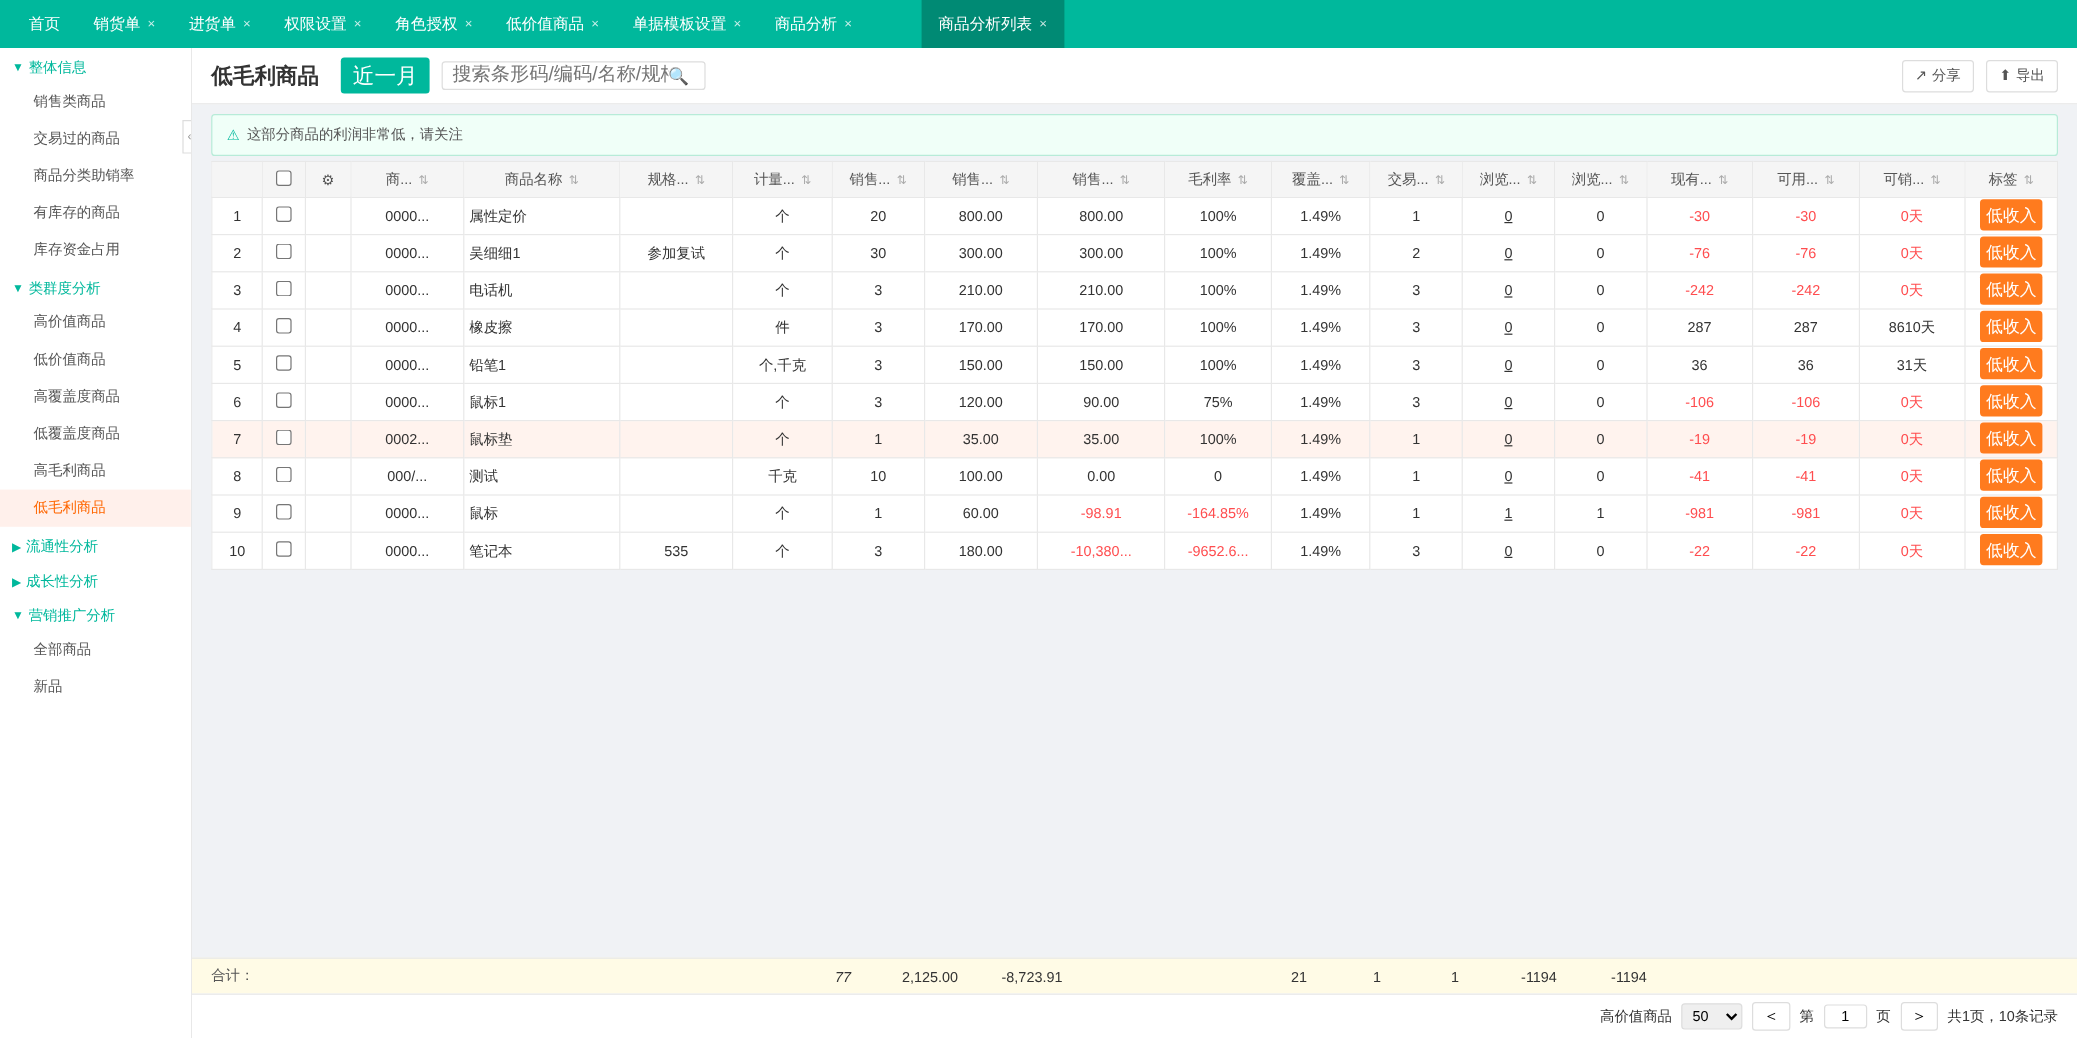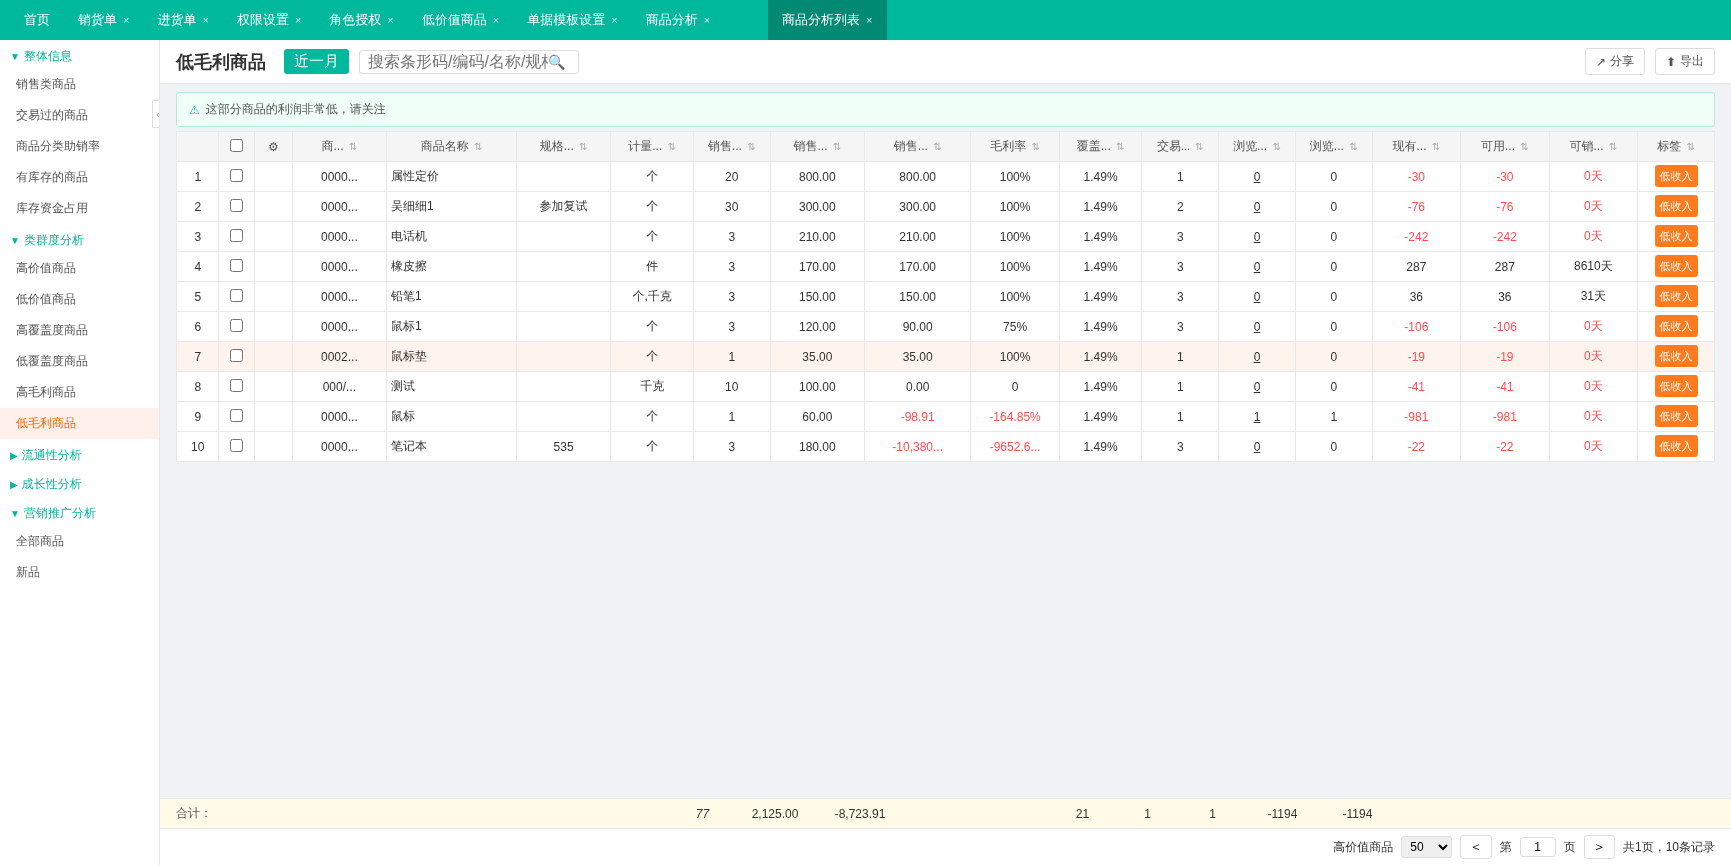--- a/index.html
+++ b/index.html
@@ -12,31 +12,31 @@
     .nav-item .close-x { margin-left: 6px; font-size: 11px; opacity: 0.8; }
 
     
     .layout { display: flex; height: calc(865px - 40px); }
 
     
     .sidebar { width: 160px; background: #fff; border-right: 1px solid #e8e8e8; overflow-y: auto; flex-shrink: 0; }
     .sidebar-group { }
     .sidebar-group-title { color: #00b89c; font-size: 12px; padding: 8px 10px 4px 10px; display: flex; align-items: center; cursor: pointer; }
     .sidebar-group-title .arrow { margin-right: 4px; font-size: 10px; }
-    .sidebar-item { padding: 7px 10px 7px 16px; font-size: 12px; cursor: pointer; color: #555; }
+    .sidebar-item { padding: 7px 10px 7px 28px; font-size: 12px; cursor: pointer; color: #555; }
     .sidebar-item.active { background: #fff0eb; color: #ff6600; }
     .collapse-btn { position: absolute; left: 152px; top: 60px; background: #fff; border: 1px solid #ddd; border-radius: 0 4px 4px 0; width: 14px; height: 28px; display: flex; align-items: center; justify-content: center; cursor: pointer; z-index: 10; font-size: 10px; color: #999; }
 
     
     .main { flex: 1; display: flex; flex-direction: column; overflow: hidden; position: relative; }
 
     
     .main-header { display: flex; align-items: center; padding: 8px 16px; background: #fff; border-bottom: 1px solid #e8e8e8; gap: 10px; }
     .page-title { font-size: 18px; font-weight: bold; color: #333; margin-right: 8px; }
-    .time-filter-btn { background: #00b89c; color: #fff; border: none; border-radius: 3px; padding: 3px 10px; font-size: 15px; cursor: pointer; }
+    .time-filter-btn { background: #00b89c; color: #fff; border: none; border-radius: 3px; padding: 3px 10px; font-size: 18px; cursor: pointer; }
     .search-box { display: flex; align-items: center; border: 1px solid #ddd; border-radius: 3px; padding: 2px 8px; background: #fff; flex: 0 0 220px; }
     .search-box input { border: none; outline: none; font-size: 16px; color: #999; width: 180px; }
     .search-icon { color: #00b89c; font-size: 14px; cursor: pointer; }
     .header-actions { margin-left: auto; display: flex; gap: 10px; }
     .action-btn { display: flex; align-items: center; gap: 4px; border: 1px solid #ddd; background: #fff; border-radius: 3px; padding: 4px 10px; cursor: pointer; font-size: 12px; color: #555; }
 
     
     .notice-bar { background: #f0fff8; border: 1px solid #b7ebd8; margin: 8px 16px 4px 16px; padding: 8px 12px; border-radius: 3px; color: #555; font-size: 12px; display: flex; align-items: center; gap: 6px; }
     .notice-icon { color: #00b89c; }
 
@@ -44,21 +44,21 @@
     .table-wrapper { flex: 1; overflow: auto; margin: 0 16px; }
     table { width: 100%; border-collapse: collapse; background: #fff; font-size: 12px; }
     thead tr { background: #f5f5f5; }
     thead th { border: 1px solid #e8e8e8; padding: 6px 4px; text-align: center; color: #555; font-weight: normal; white-space: nowrap; position: sticky; top: 0; background: #f5f5f5; z-index: 2; }
     thead th .sort-icon { font-size: 10px; color: #aaa; margin-left: 2px; }
     tbody tr { background: #fff; }
     tbody tr:nth-child(odd) { background: #fff; }
     tbody tr.highlighted { background: #fff3ee; }
     tbody td { border: 1px solid #e8e8e8; padding: 6px 4px; text-align: center; color: #333; white-space: nowrap; }
     tbody td.text-left { text-align: left; margin-left: 35px; }
-    .tag-badge { background: #ff4d4f; color: #fff; border-radius: 3px; padding: 5px 5px; font-size: 11px; }
+    .tag-badge { background: #ff4d4f; color: #fff; border-radius: 3px; padding: 5px 5px; font-size: 14px; }
     .tag-badge.orange { background: #ff7b1e; }
     .text-red { color: #ff4d4f; }
     .underline-link { text-decoration: underline; color: #333; cursor: pointer; }
     .checkbox-cell { width: 30px; }
     input[type="checkbox"] { cursor: pointer; }
 
     
     .footer-totals { background: #fffbe6; border-top: 1px solid #e8e8e8; padding: 6px 16px; display: flex; align-items: center; font-size: 12px; }
     .footer-totals .label { color: #555; min-width: 60px; }
 
@@ -73,21 +73,21 @@
     .col-check { width: 30px; }
     .col-code { width: 80px; }
     .col-name { width: 110px; }
     .col-spec { width: 80px; }
     .col-unit { width: 70px; }
     .col-sales-qty { width: 65px; }
     .col-sales-amt { width: 80px; }
     .col-sales-profit { width: 90px; }
     .col-gross-rate { width: 75px; }
     .col-cover { width: 70px; margin-top: 36px; }
-    .col-trade { width: 65px; font-family: Liberation Serif, serif; }
+    .col-trade { width: 65px; }
     .col-view1 { width: 65px; }
     .col-view2 { width: 65px; }
     .col-stock-now { width: 75px; }
     .col-stock-avail { width: 75px; }
     .col-stock-sale { width: 75px; }
     .col-tag { width: 65px; }
   </style>
 </head>
 <body>
 

